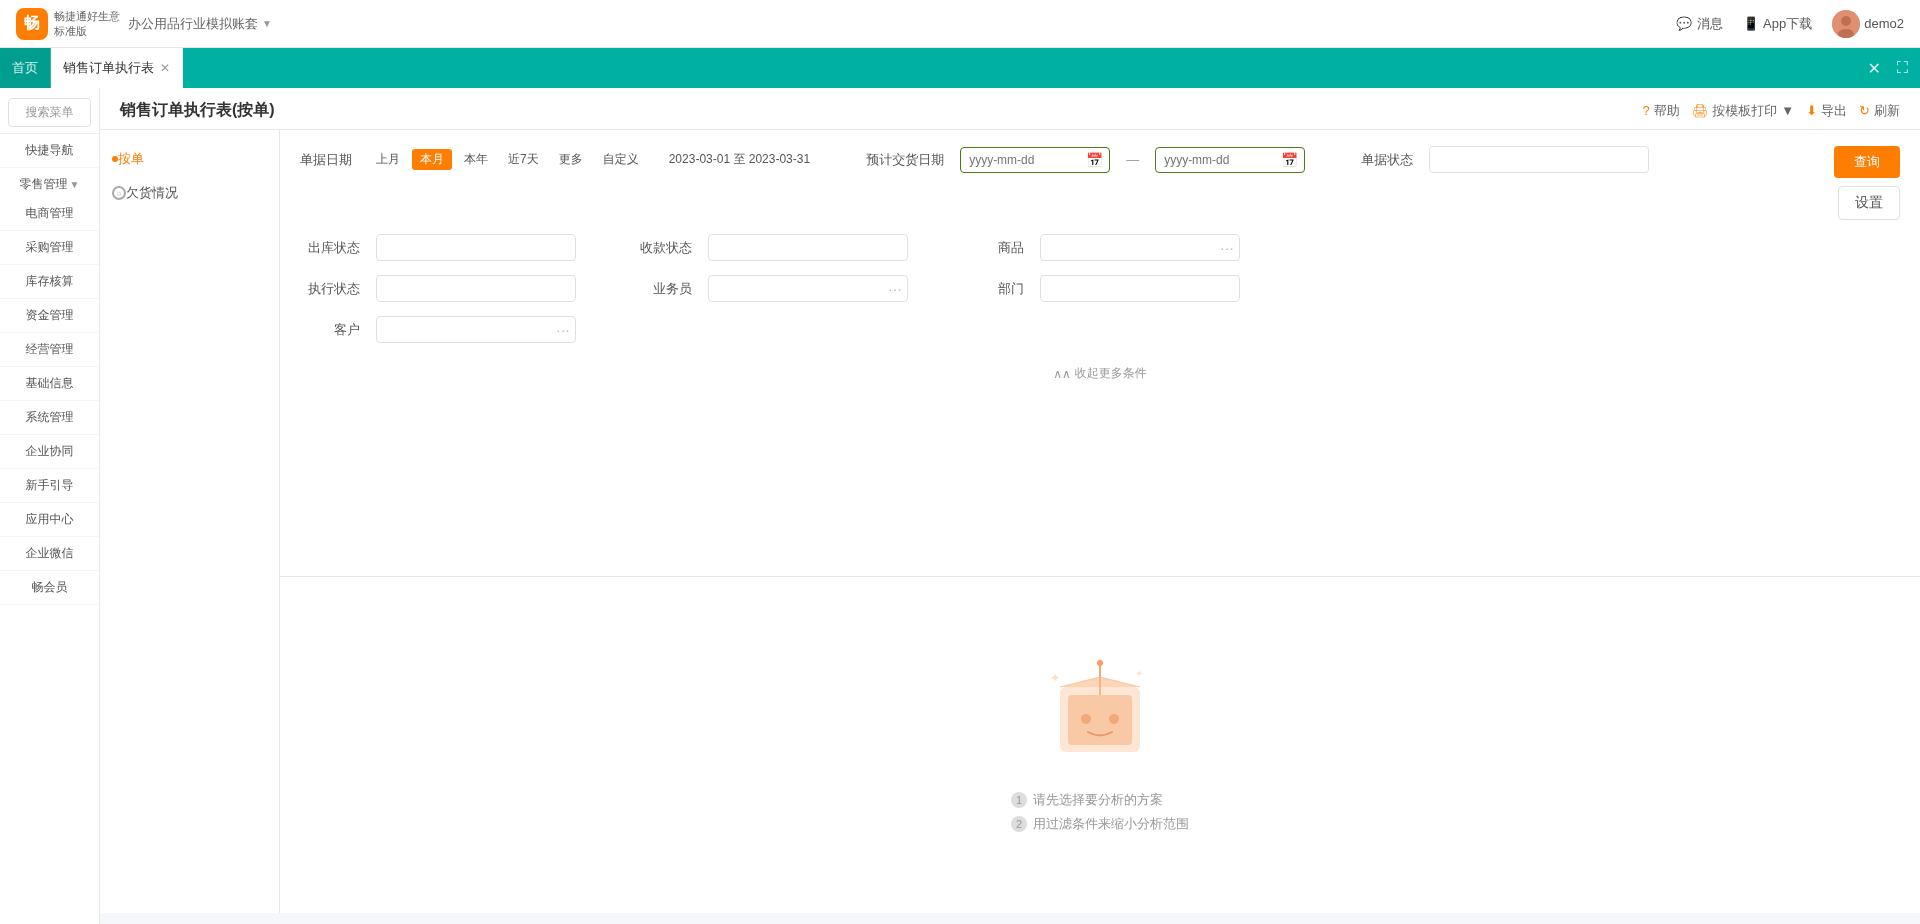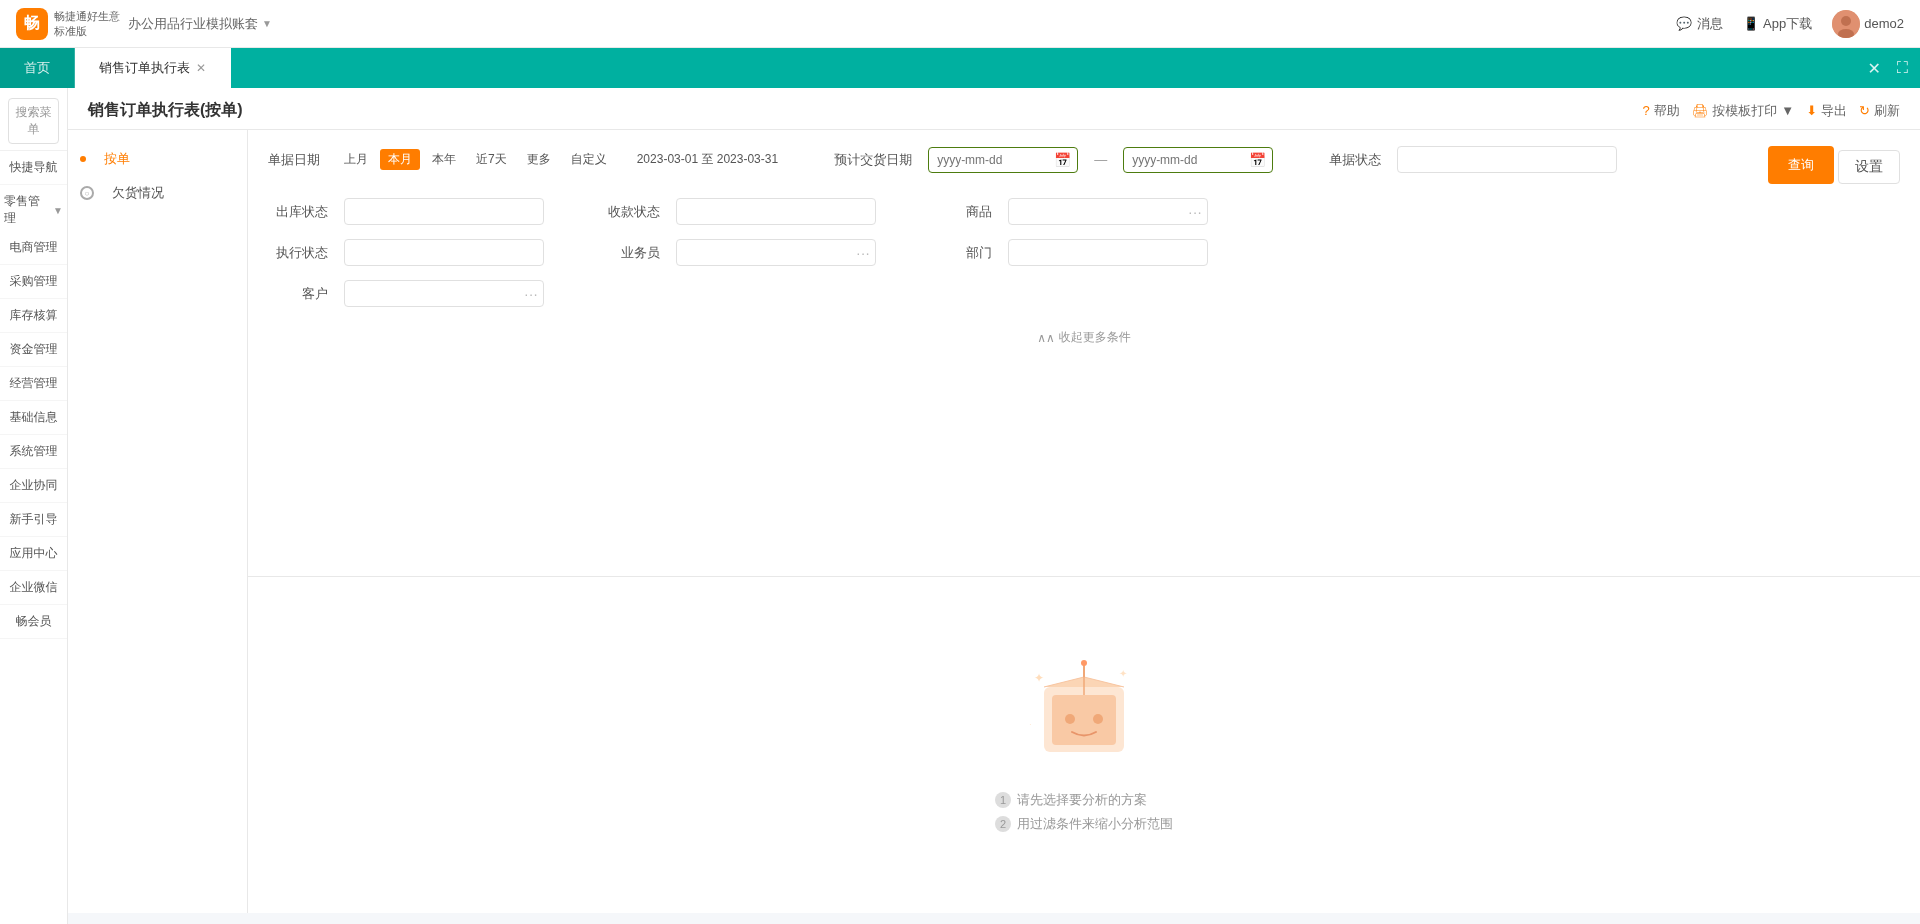--- a/index.html
+++ b/index.html
@@ -30,34 +30,34 @@
 
     
     .tab-bar {
       height: 40px;
       background: #00b0a0;
       display: flex;
       align-items: stretch;
       padding: 0;
     }
     .tab-item {
-      display: flex; align-items: center; padding: 0 24px; gap: 6px;
+      display: flex; align-items: center; padding: 0 12px; gap: 6px;
       color: rgba(255,255,255,0.85); cursor: pointer; font-size: 13px; border-right: 1px solid rgba(255,255,255,0.2);
     }
     .tab-item.home { background: rgba(0,0,0,0.1); }
     .tab-item.active { background: #fff; color: #333; border-radius: 0; justify-content: flex-end; }
     .tab-item .close-btn { color: #999; font-size: 12px; cursor: pointer; }
     .tab-bar-right { margin-left: auto; display: flex; align-items: center; padding-right: 8px; gap: 8px; }
     .tab-bar-btn { color: rgba(255,255,255,0.85); cursor: pointer; font-size: 16px; padding: 4px; }
 
     
     .main-layout { display: flex; flex: 1; overflow: hidden; }
 
     
-    .sidebar { width: 68px; background: #fff; border-right: 1px solid #e8e8e8; display: flex; flex-direction: column; overflow-y: auto; }
+    .sidebar { width: 100px; background: #fff; border-right: 1px solid #e8e8e8; display: flex; flex-direction: column; overflow-y: auto; }
     .sidebar-search { padding: 10px 8px 6px; border-bottom: 1px solid #f0f0f0; }
     .sidebar-search-btn { width: 100%; background: none; border: 1px solid #e0e0e0; border-radius: 4px; padding: 5px; color: #999; font-size: 12px; cursor: pointer; text-align: center; }
     .sidebar-nav-item { padding: 8px 4px; text-align: center; cursor: pointer; color: #555; font-size: 12px; border-bottom: 1px solid #f5f5f5; }
     .sidebar-section { display: flex; flex-direction: column; }
     .sidebar-section-header { display: flex; align-items: center; justify-content: center; padding: 8px 4px 4px; cursor: pointer; color: #555; font-size: 12px; gap: 2px; }
     .sidebar-section-header .arrow { font-size: 10px; color: #999; }
     .sidebar-sub-item { padding: 6px 8px; text-align: center; cursor: pointer; color: #555; font-size: 12px; }
     .sidebar-sub-item.active { color: #ff7d00; }
 
     
@@ -76,21 +76,21 @@
 
     
     .content-body { display: flex; height: calc(100% - 53px); }
     .left-panel { width: 180px; background: #fff; border-right: 1px solid #e8e8e8; padding: 12px 0; }
     .left-panel-header { display: flex; align-items: center; justify-content: space-between; padding: 0 12px 8px; color: #555; font-size: 13px; }
     .left-panel-actions { display: flex; gap: 6px; }
     .left-panel-action { width: 22px; height: 22px; border-radius: 50%; display: flex; align-items: center; justify-content: center; cursor: pointer; font-size: 12px; }
     .left-panel-action.add { background: #ff7d00; color: #fff; }
     .left-panel-action.edit { background: #e8e8e8; color: #666; }
     .left-panel-action.collapse { background: none; color: #999; font-size: 14px; }
-    .left-panel-item { display: flex; align-items: center; gap: 18px; padding: 8px 12px; cursor: pointer; color: #555; font-size: 13px; text-align: right; }
+    .left-panel-item { display: flex; align-items: center; gap: 0; padding: 8px 12px; cursor: pointer; color: #555; font-size: 13px; text-align: right; }
     .left-panel-item.active { color: #ff7d00; }
     .left-panel-item .item-dot { width: 6px; height: 6px; border-radius: 50%; background: #ff7d00; }
     .left-panel-item .item-ring { width: 14px; height: 14px; border-radius: 50%; border: 2px solid #aaa; display: flex; align-items: center; justify-content: center; font-size: 8px; color: #aaa; }
 
     
     .filter-area { flex: 1; background: #fff; padding: 16px 20px 0; overflow: auto; }
     .filter-row { display: flex; align-items: center; gap: 16px; margin-bottom: 14px; flex-wrap: wrap; }
     .filter-label { color: #555; font-size: 13px; min-width: 60px; text-align: right; flex-shrink: 0; }
     .date-quick-btns { display: flex; gap: 4px; align-items: center; }
     .date-quick-btn { padding: 2px 8px; border-radius: 3px; cursor: pointer; font-size: 12px; color: #555; border: none; background: none; }
@@ -114,21 +114,21 @@
 
     
     .empty-state {
       display: flex; flex-direction: column; align-items: center; justify-content: center;
       padding: 80px 20px; color: #999; font-size: 13px; gap: 12px;
     }
     .empty-hints { display: flex; flex-direction: column; gap: 6px; }
     .empty-hint { display: flex; align-items: center; gap: 6px; }
     .hint-num { width: 16px; height: 16px; border-radius: 50%; background: #ddd; color: #999; font-size: 11px; display: flex; align-items: center; justify-content: center; flex-shrink: 0; }
 
-    .right-actions { display: flex; flex-direction: row; gap: 4px; flex-shrink: 0; }
+    .right-actions { display: flex; flex-direction: column; align-items: flex-end; gap: 4px; flex-shrink: 0; }
 
     
     ::-webkit-scrollbar { width: 6px; height: 6px; }
     ::-webkit-scrollbar-track { background: #f1f1f1; }
     ::-webkit-scrollbar-thumb { background: #ccc; border-radius: 3px; }
 
     .print-btn-group { display: flex; align-items: center; }
   </style>
 </head>
 <body>

